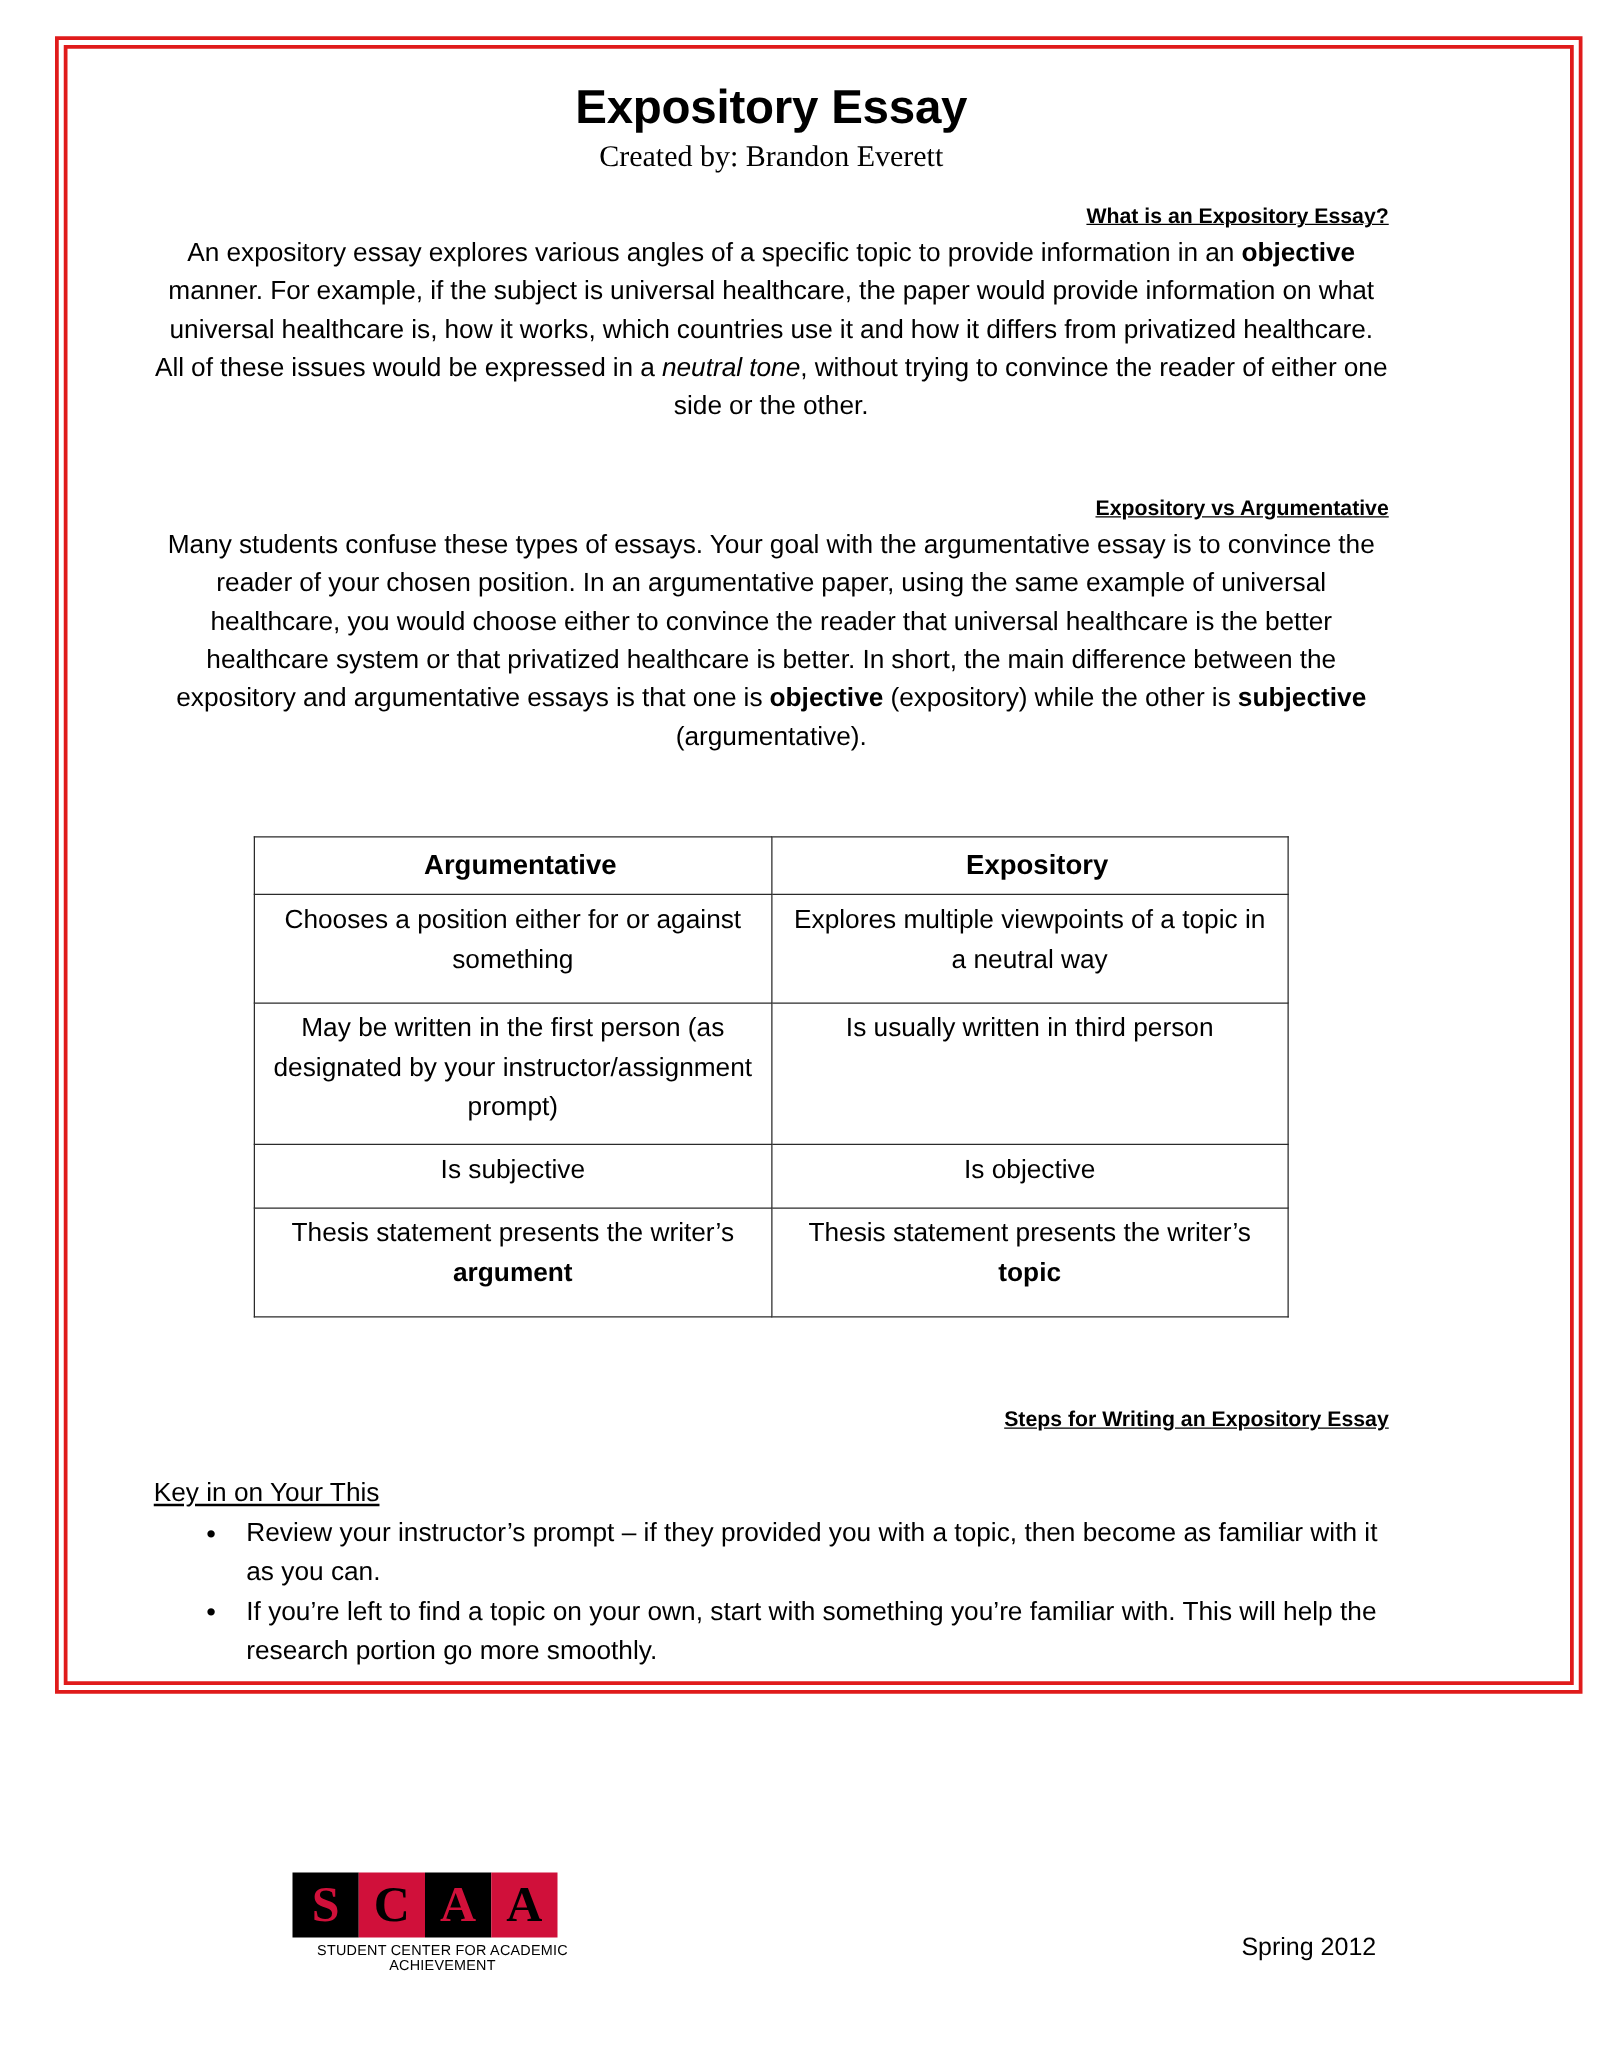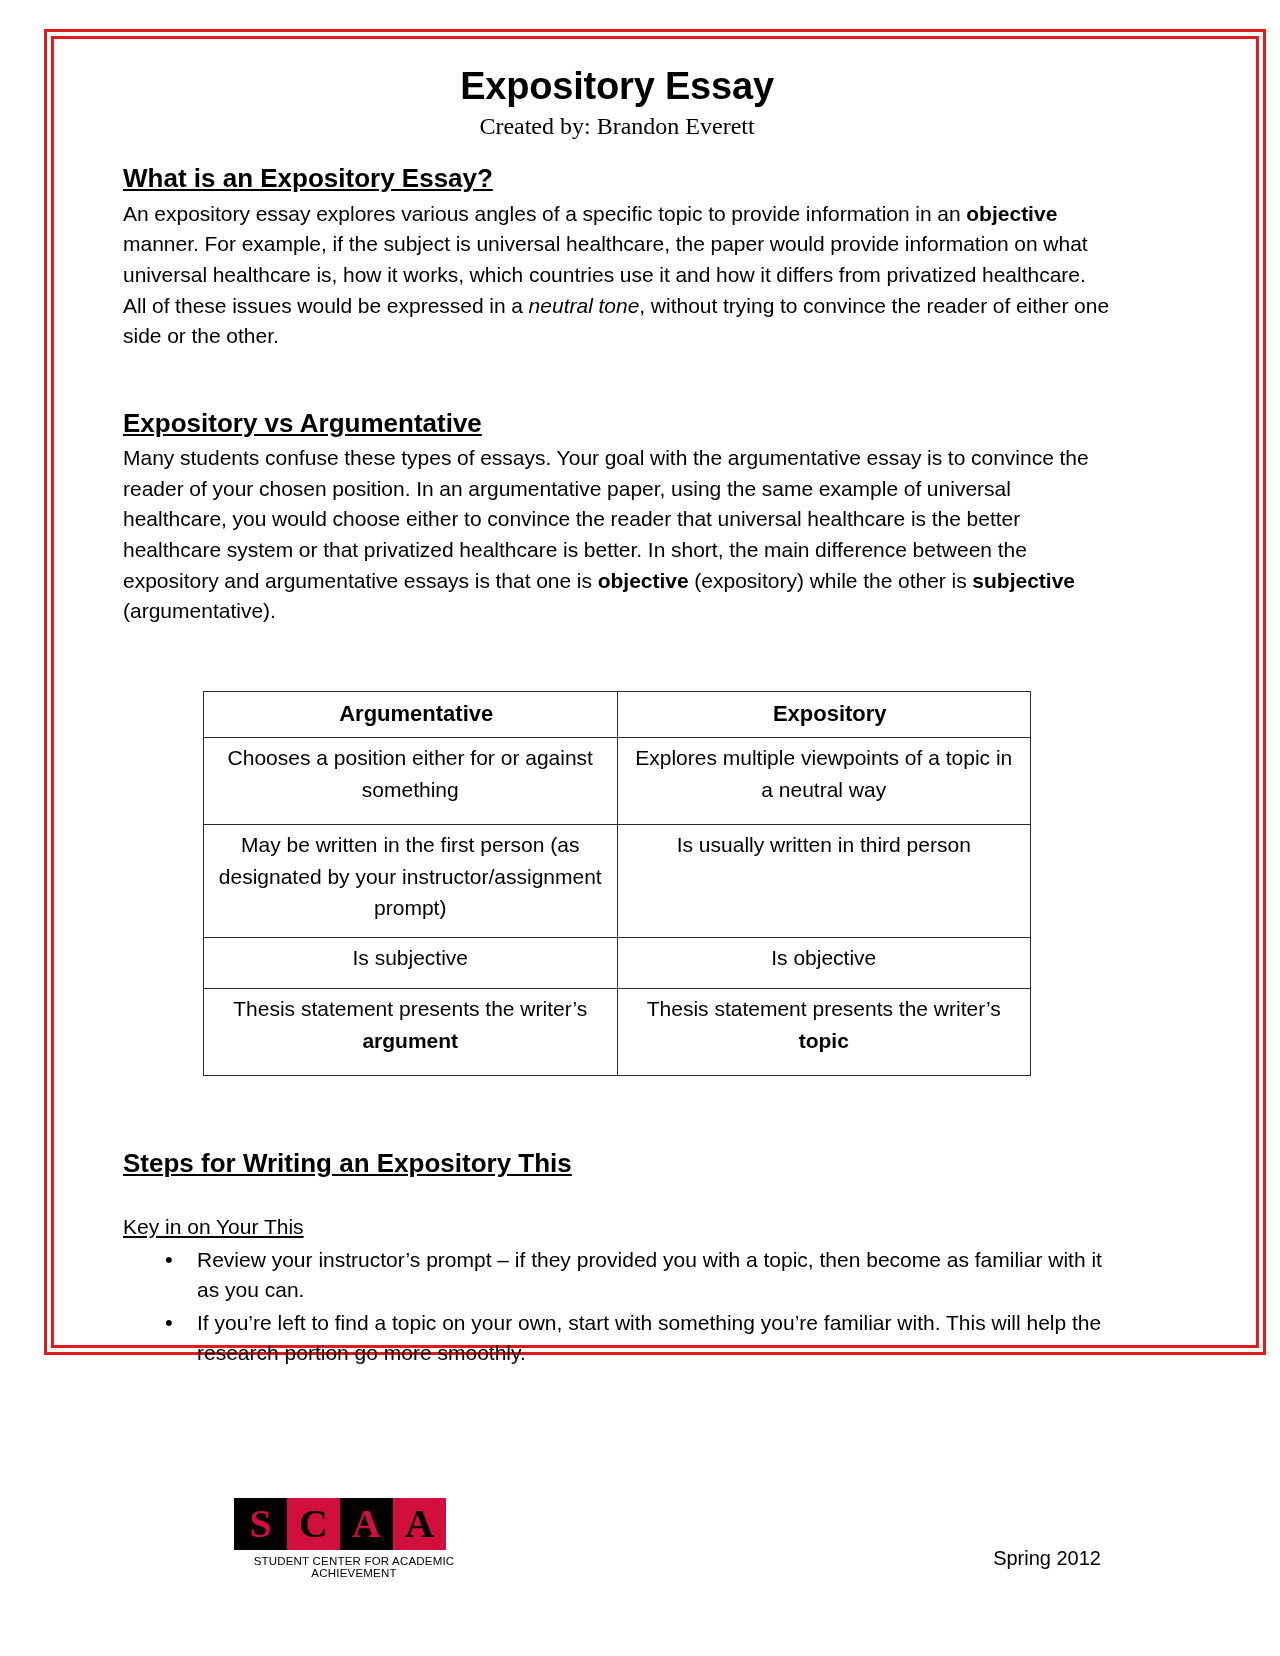--- a/index.html
+++ b/index.html
@@ -65,32 +65,32 @@
   .doc-subtitle {
     font-family: "Liberation Serif", serif;
     font-size: 24px;
     font-weight: normal;
     text-align: center;
     margin: 6px 0 0 0;
     line-height: 1.1;
   }
 
   .section-heading {
-    text-align: left;
-    font-size: 26px;
+    text-align: right;
+    font-size: 17px;
     font-weight: bold;
     text-decoration: underline;
     margin: 0;
     line-height: 1.2;
   }
 
   .body-para {
     font-size: 21px;
     line-height: 1.46;
-    text-align: left;
+    text-align: center;
     margin: 4px 0 0 0;
     word-spacing: -0.2px;
   }
   .body-para b { font-weight: bold; }
   .body-para i { font-style: italic; }
 
   .gap-1 { height: 24px; }
   .gap-2 { height: 56px; }
 
   
@@ -244,21 +244,21 @@
           </tr>
           <tr>
             <td class="r3"><span>Thesis statement presents the writer’s </span><b>argument</b></td>
             <td class="r3"><span>Thesis statement presents the writer’s </span><b>topic</b></td>
           </tr>
         </tbody>
       </table>
     </div>
 
     <div id="steps">
-      <h2 class="section-heading">Steps for Writing an Expository This</h2>
+      <h2 class="section-heading">Steps for Writing an Expository Essay</h2>
       <div style="height:34px"></div>
       <div class="sub-heading">Key in on Your This</div>
       <ul class="steps-list">
         <li><span class="bullet">•</span><span>Review your instructor’s prompt – if they provided you with a topic, then become as familiar with it as you can.</span></li>
         <li><span class="bullet">•</span><span>If you’re left to find a topic on your own, start with something you’re familiar with. This will help the research portion go more smoothly.</span></li>
       </ul>
     </div>
 
   </div>
 

